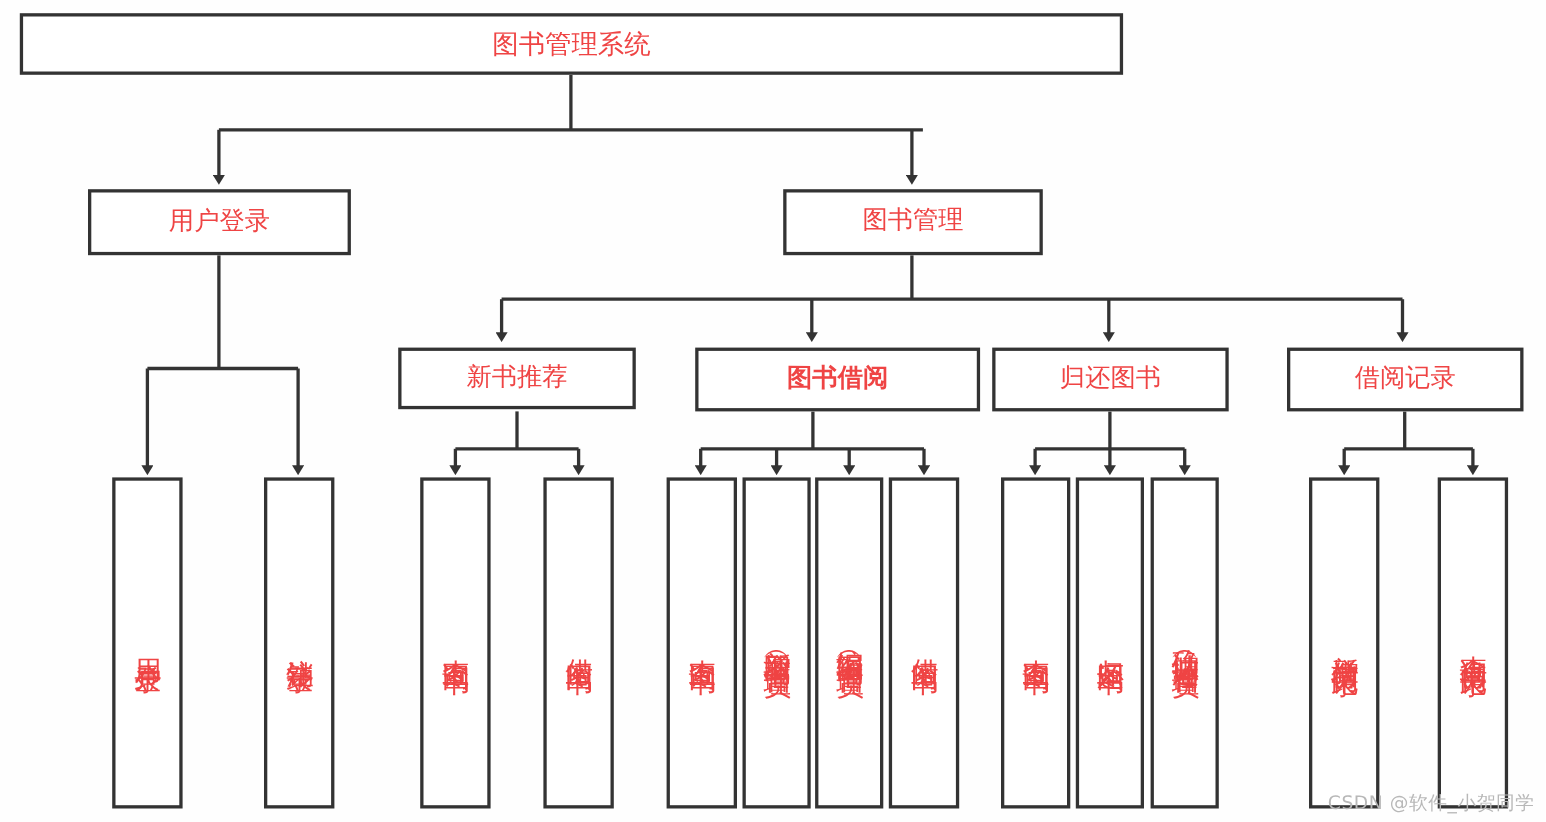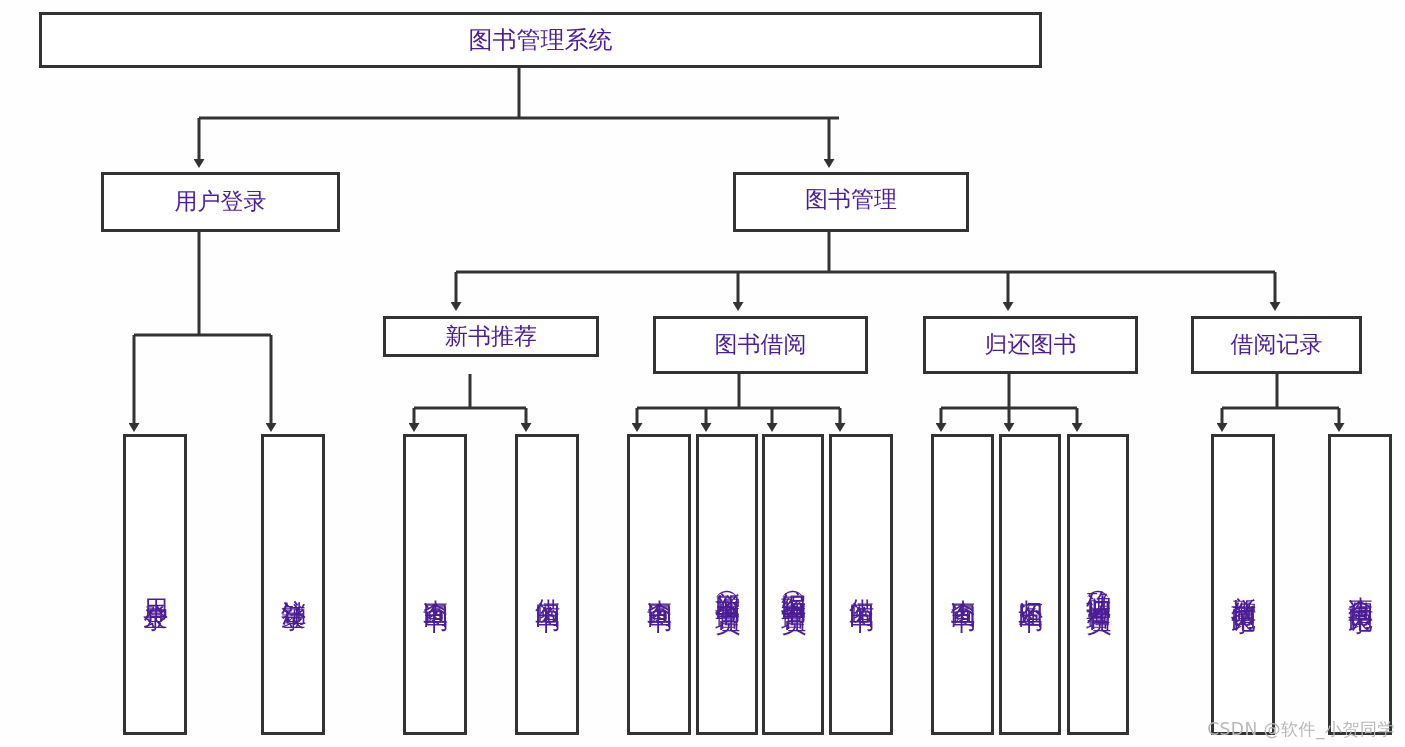--- a/index.html
+++ b/index.html
@@ -27,22 +27,21 @@
     pointer-events: none;
   }
   .node {
     position: absolute;
     box-sizing: border-box;
     border: 3px solid #333333;
     background: #ffffff;
     display: flex;
     align-items: center;
     justify-content: center;
-    color: #4c1d95;
-    margin-left: 21px;
+    color: #ef4444;
   }
   .node.root {
     border-width: 3px;
   }
   .node-label {
     display: block;
     text-align: center;
     line-height: 1.18;
     white-space: nowrap;
   }
@@ -136,30 +135,30 @@
     <span class="node-label">图书管理系统</span>
   </div>
 
   <div class="node h-node" style="left:80px; top:172px; width:239px; height:60px;">
     <span class="node-label">用户登录</span>
   </div>
   <div class="node h-node" style="left:712px; top:172px; width:236px; height:60px;font-family:Liberation Mono, monospace;">
     <span class="node-label">图书管理</span>
   </div>
 
-  <div class="node h-node" style="left:362px; top:316px; width:216px; height:41px;">
+  <div class="node h-node" style="left:362px; top:316px; width:216px; height:56px;">
     <span class="node-label">新书推荐</span>
   </div>
-  <div class="node h-node" style="left:632px; top:316px; width:215px; height:58px;">
+  <div class="node h-node" style="left:632px; top:316px; width:259px; height:58px;font-weight:bold;">
     <span class="node-label">图书借阅</span>
   </div>
   <div class="node h-node" style="left:902px; top:316px; width:215px; height:58px;">
     <span class="node-label">归还图书</span>
   </div>
-  <div class="node h-node" style="left:1170px; top:316px; width:171px; height:58px;">
+  <div class="node h-node" style="left:1170px; top:316px; width:215px; height:58px;">
     <span class="node-label">借阅记录</span>
   </div>
 
   <div class="node v-node" style="left:102px; top:434px; width:64px; height:301px;">
     <span class="node-label">用户登录</span>
   </div>
   <div class="node v-node" style="left:240px; top:434px; width:64px; height:301px;">
     <span class="node-label">注销登录</span>
   </div>
 

